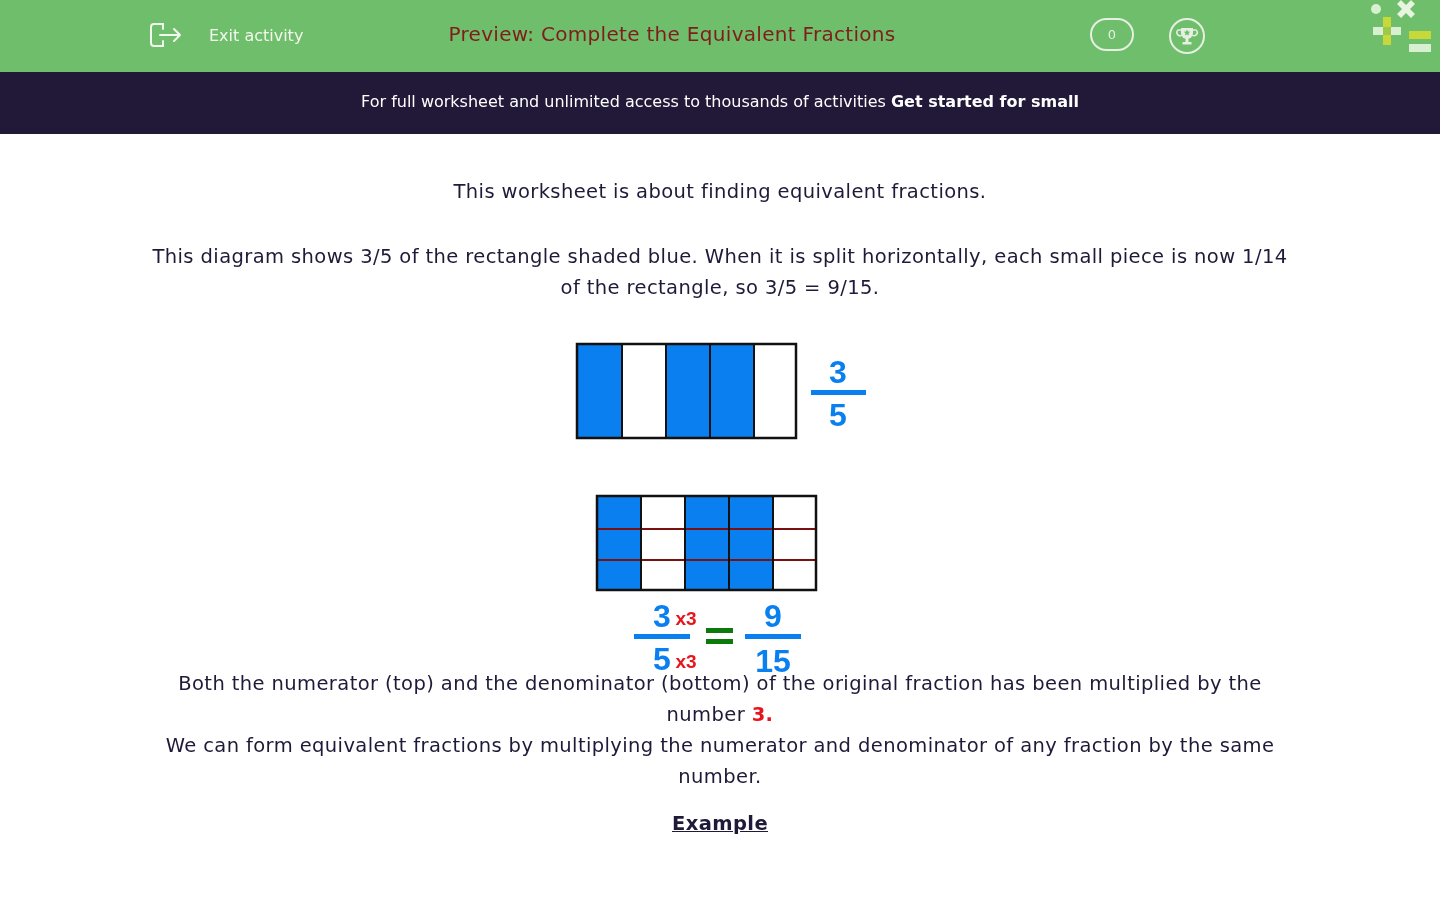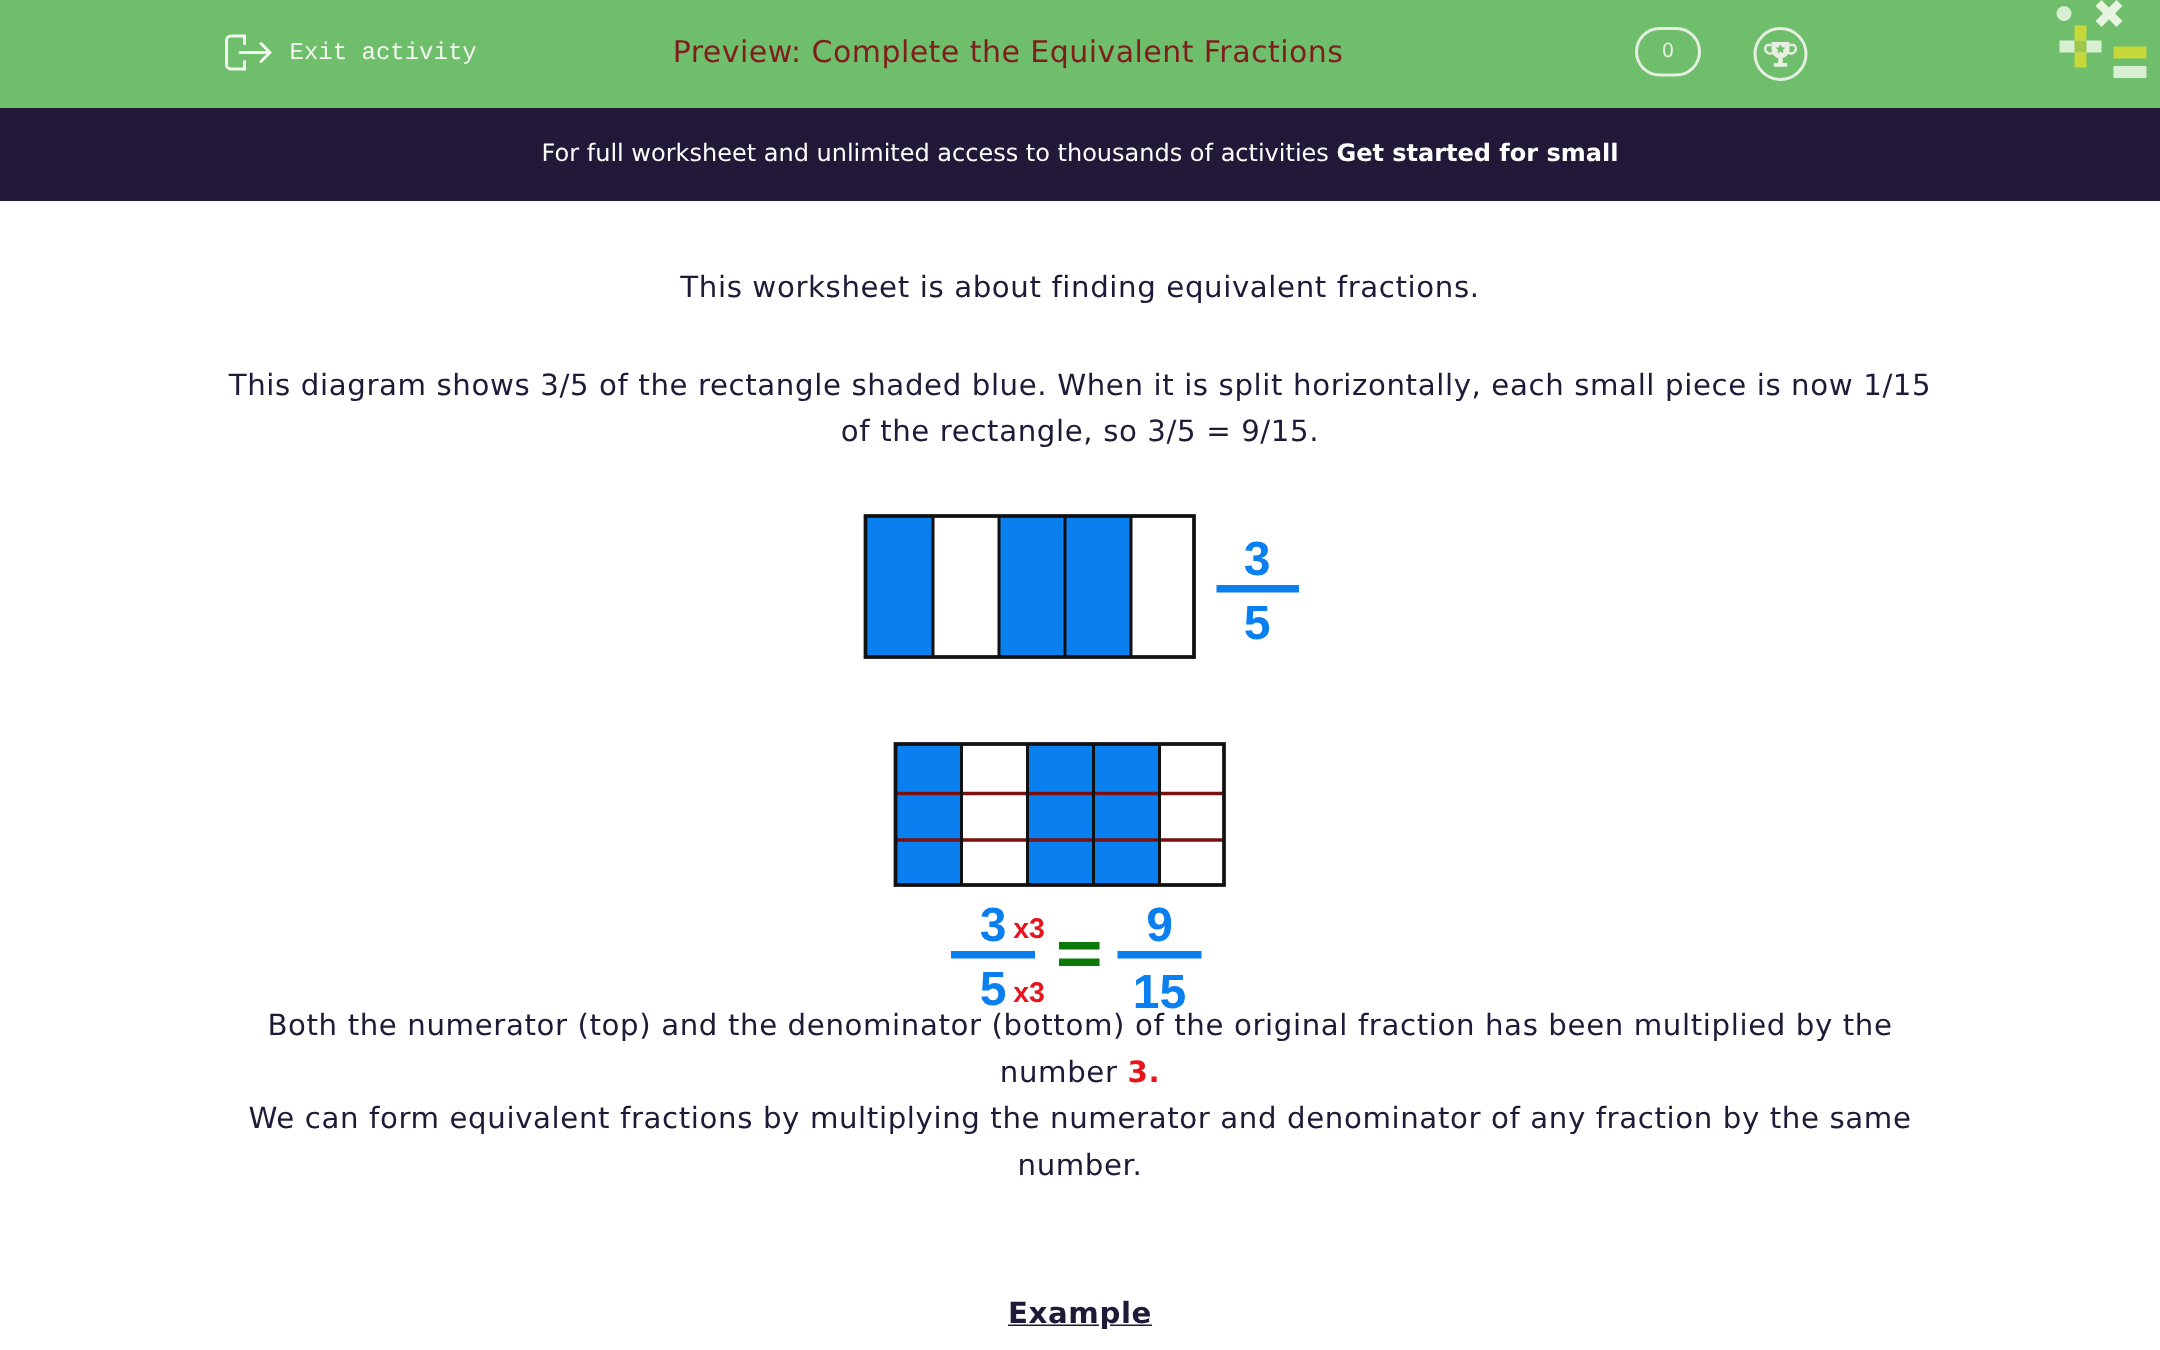--- a/index.html
+++ b/index.html
@@ -1,30 +1,30 @@
 <!DOCTYPE html>
 <html><head>
 <meta charset="utf-8">
 <style>
   html, body { margin:0; padding:0; }
   body { width:1440px; height:900px; overflow:hidden; background:#ffffff; font-family:"DejaVu Sans", sans-serif; color:#1f1a38; }
   .topbar { position:absolute; left:0; top:0; width:1440px; height:72px; background:#6fbe6b; }
-  .exit { position:absolute; left:149px; top:20px; display:flex; align-items:center; gap:10px; color:#f2f8ef; font-size:16px; cursor:pointer;font-family:Liberation Mono, monospace; }
+  .exit { position:absolute; left:149px; top:20px; display:flex; align-items:center; gap:26px; color:#f2f8ef; font-size:16px; cursor:pointer; }
   .exit svg { display:block; }
   .title { position:absolute; left:0; width:1344px; top:22px; text-align:center; color:#7f1d1d; font-size:20px; letter-spacing:0.3px; padding-left:0; }
   .score { position:absolute; left:1090px; top:18px; width:44px; height:33px; border:2px solid #e6efe2; border-radius:18px; box-sizing:border-box; color:#e6efe2; font-size:13px; text-align:center; line-height:29px; }
   .trophy { position:absolute; left:1169px; top:18px; width:36px; height:36px; border:2px solid #e6efe2; border-radius:50%; box-sizing:border-box; display:flex; align-items:center; justify-content:center; }
   .logo { position:absolute; left:1365px; top:0; width:75px; height:60px; }
   .banner { position:absolute; left:0; top:72px; width:1440px; height:62px; background:#221837; color:#ffffff; font-size:16px; text-align:center; line-height:60px; }
   .banner b { font-weight:bold; cursor:pointer; }
   .content { position:absolute; left:140px; width:1160px; text-align:center; font-size:19.5px; color:#1f1a38; letter-spacing:0.4px; }
   .p1 { top:180px; }
   .p2 { top:241px; line-height:31px; }
   .p3 { top:668px; line-height:31px; }
-  .example { position:absolute; top:864px; left:0; width:1440px; text-align:center; font-weight:bold; text-decoration:underline; font-size:19.5px; color:#1f1a38; letter-spacing:0.4px; }
+  .example { position:absolute; top:812px; left:0; width:1440px; text-align:center; font-weight:bold; text-decoration:underline; font-size:19.5px; color:#1f1a38; letter-spacing:0.4px; }
   .red { color:#e8141b; font-weight:bold; }
   .diagram { position:absolute; }
 </style>
 </head>
 <body>
 
 <div class="topbar">
   <div class="exit">
     <svg width="34" height="30" viewBox="0 0 34 30">
       <path d="M14 4 H5 a3 3 0 0 0 -3 3 V23 a3 3 0 0 0 3 3 H14" fill="none" stroke="#f2f8ef" stroke-width="2" stroke-linecap="round"></path>
@@ -53,21 +53,21 @@
     <rect x="44" y="31" width="22" height="8" fill="#c6d83a"></rect>
     <rect x="44" y="44" width="22" height="8" fill="#d9efd2"></rect>
   </svg>
 </div>
 
 <div class="banner">
   <span>For full worksheet and unlimited access to thousands of activities </span><b>Get started for small</b>
 </div>
 
 <div class="content p1">This worksheet is about finding equivalent fractions.</div>
-<div class="content p2">This diagram shows 3/5 of the rectangle shaded blue. When it is split horizontally, each small piece is now 1/15 of the rectangle, so 3/5 = 9/15.</div>
+<div class="content p2">This diagram shows 3/5 of the rectangle shaded blue. When it is split horizontally, each small piece is now 1/14 of the rectangle, so 3/5 = 9/15.</div>
 
 <svg class="diagram" style="left:570px; top:338px;" width="310" height="110">
   <rect x="8" y="6" width="44" height="94" fill="#0a7ff0"></rect>
   <rect x="52" y="6" width="44" height="94" fill="#ffffff"></rect>
   <rect x="96" y="6" width="44" height="94" fill="#0a7ff0"></rect>
   <rect x="140" y="6" width="44" height="94" fill="#0a7ff0"></rect>
   <rect x="184" y="6" width="42" height="94" fill="#ffffff"></rect>
   <g stroke="#111" stroke-width="2">
     <line x1="52" y1="6" x2="52" y2="100"></line>
     <line x1="96" y1="6" x2="96" y2="100"></line>

